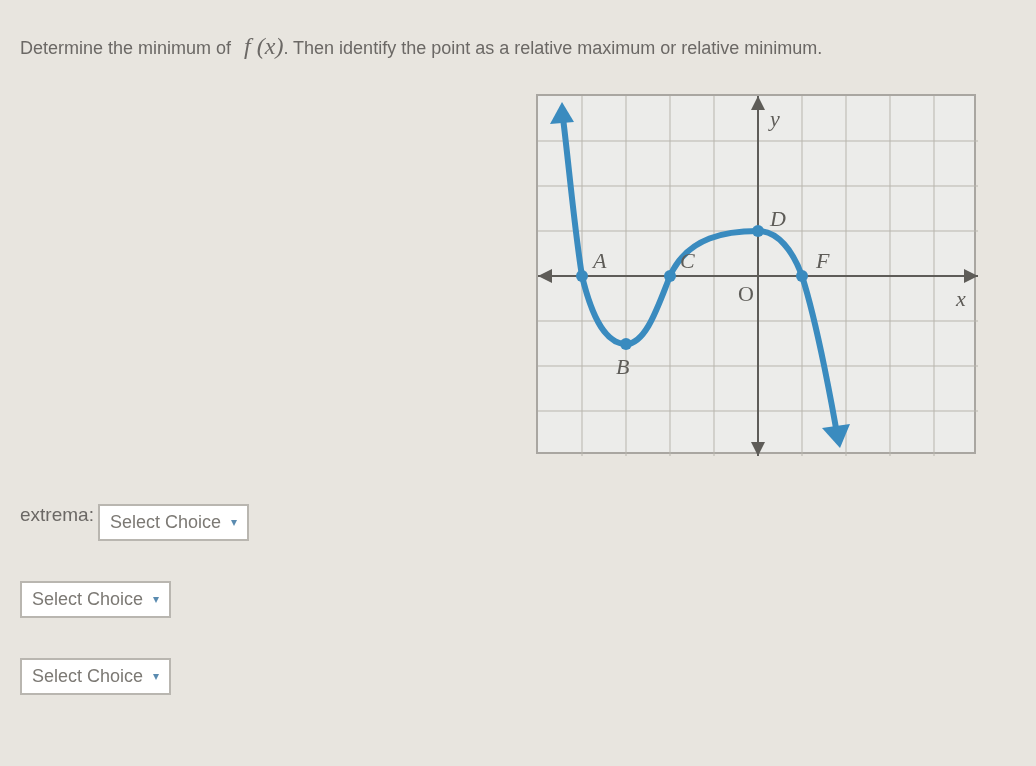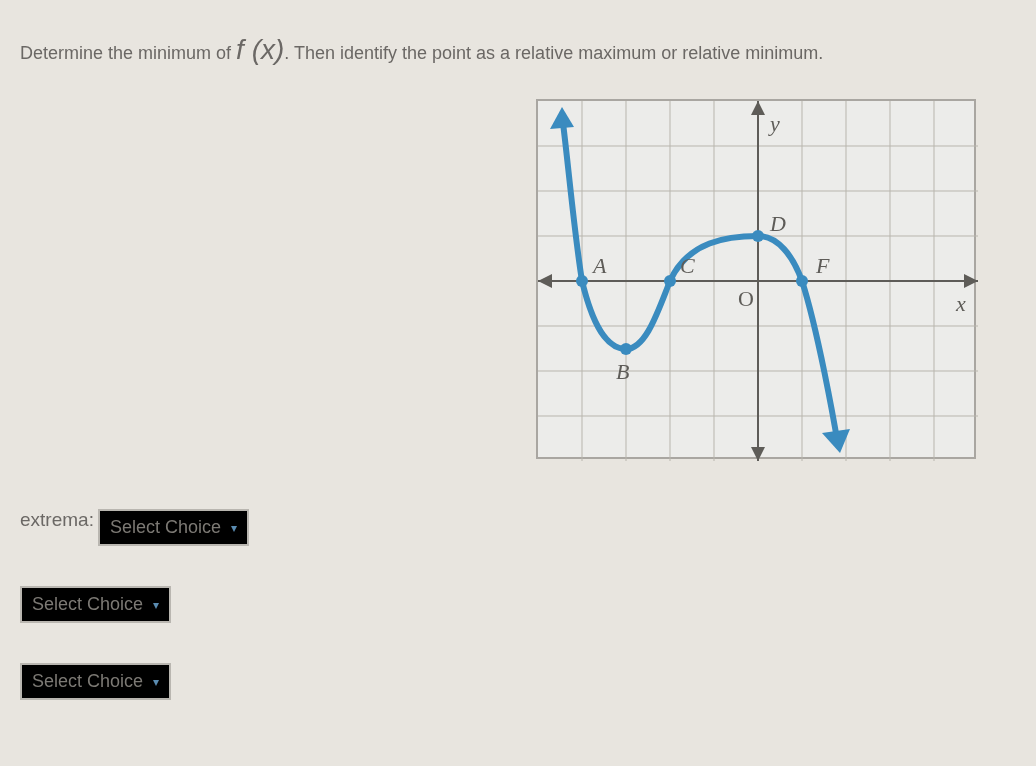--- a/index.html
+++ b/index.html
@@ -12,22 +12,23 @@
       height: 766px;
     }
     .question {
       font-size: 18px;
       color: #6b6865;
       margin-bottom: 30px;
       line-height: 1.4;
     }
     .question .fx {
       font-style: italic;
-      font-family: Liberation Sans, sans-serif;
-      font-size: 28px;
+      font-family: Liberation Serif, serif;
+      font-size: 24px;
+      margin-left: 8px;
     }
     .content-row {
       display: flex;
       align-items: flex-start;
     }
     .left-spacer {
       flex: 1;
     }
     .chart-area {
       margin-right: 40px;
@@ -50,21 +51,21 @@
       margin-bottom: 40px;
       font-size: 19px;
       color: #6b6865;
     }
     .answer-row label {
       margin-right: 4px;
     }
     .select-wrap {
       border: 2px solid #b9b6b0;
       padding: 6px 10px;
-      background: #000000;
+      background: #ffffff;
       display: inline-flex;
       align-items: center;
       color: #7c7974;
       cursor: pointer;
       font-size: 18px;
     }
     .select-wrap .chev {
       margin-left: 10px;
       font-size: 12px;
       color: #5a8bb0;

